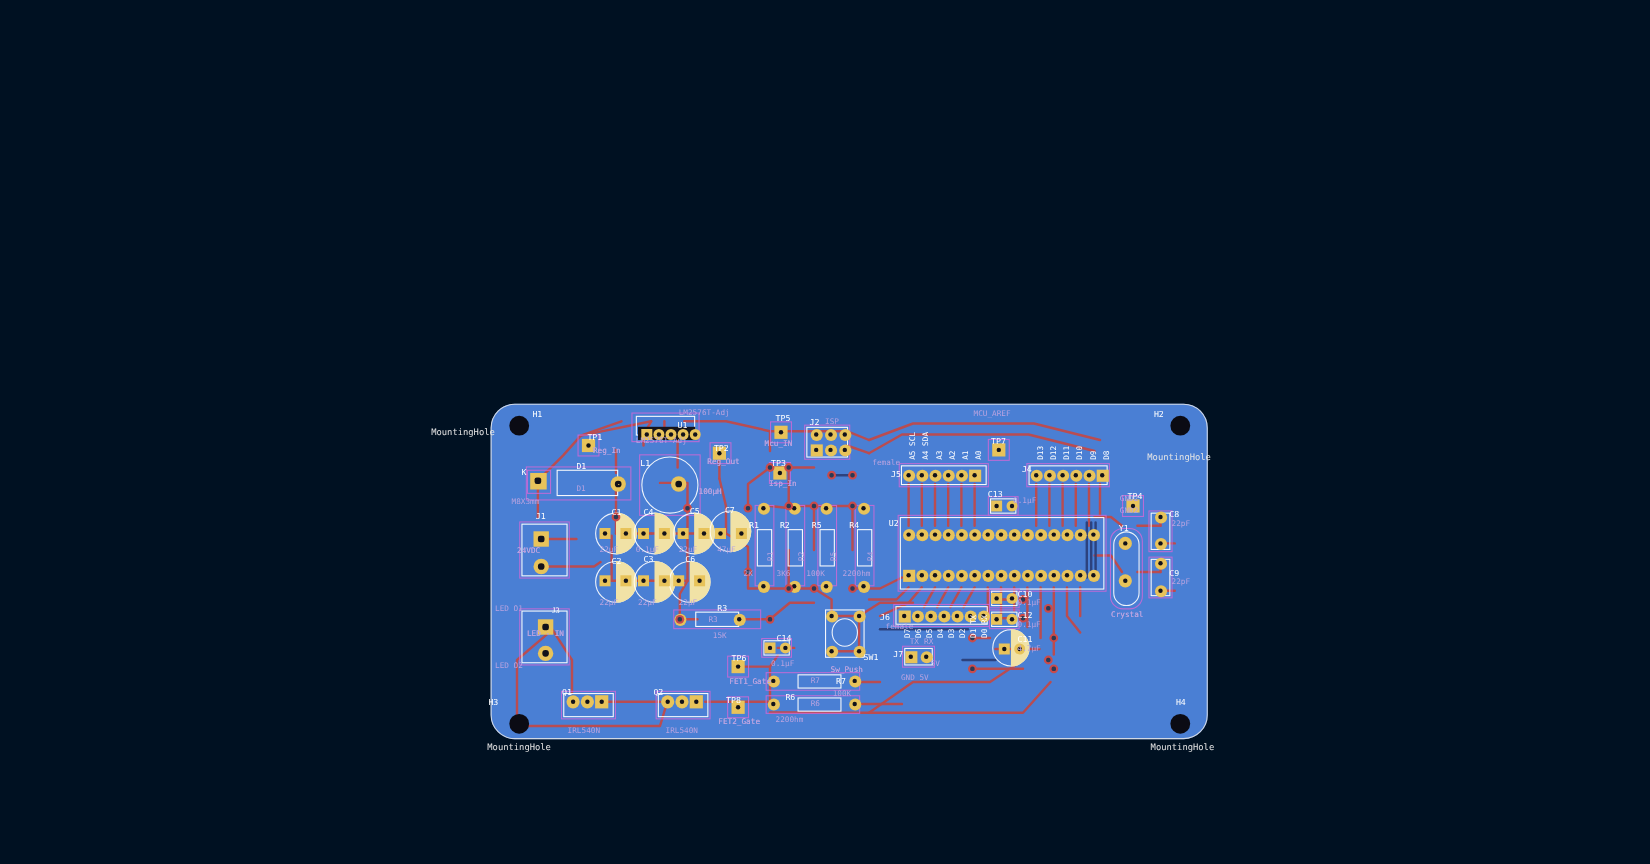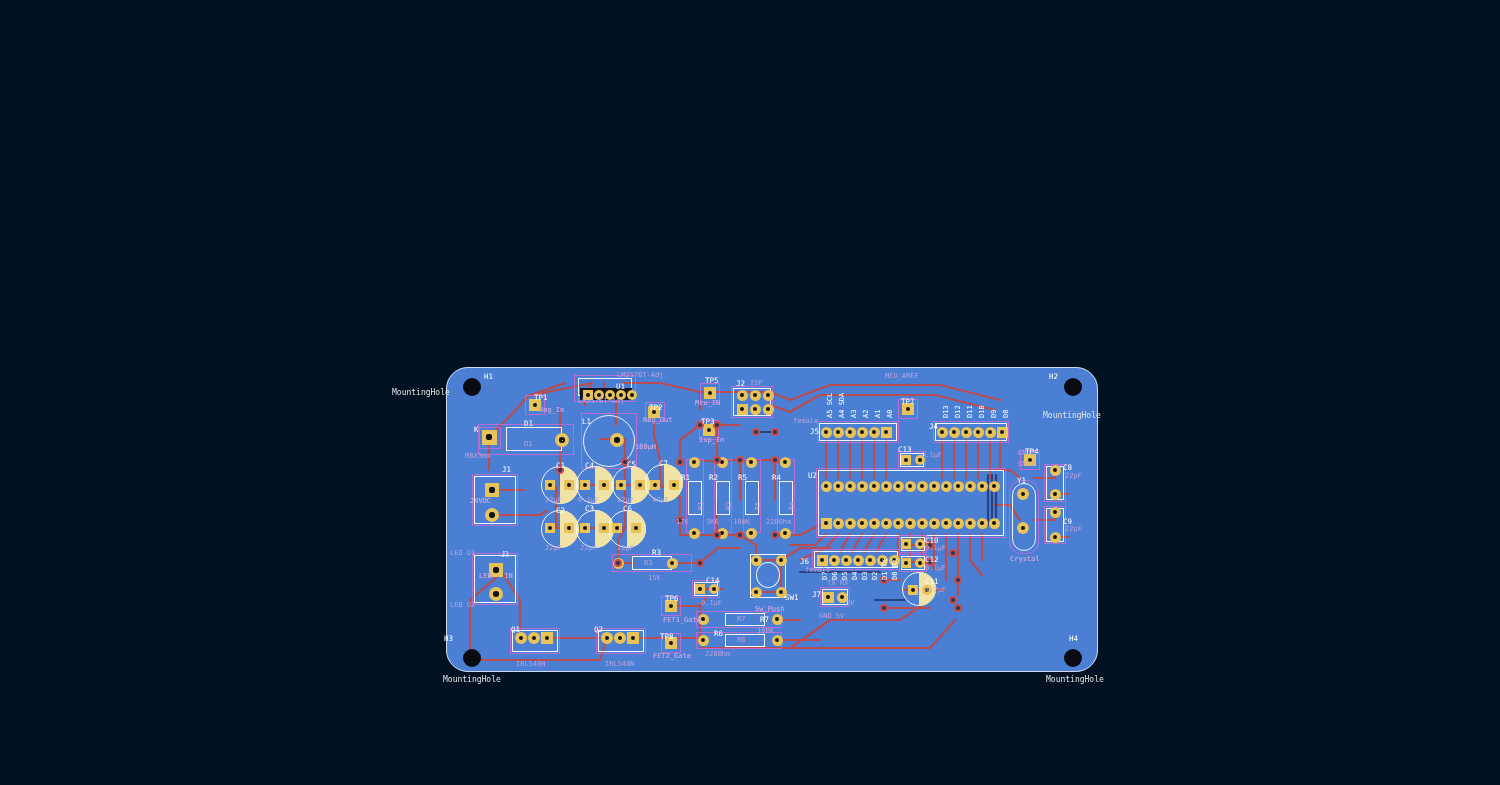--- a/index.html
+++ b/index.html
@@ -778,21 +778,21 @@
       <div class="lbl ref" style="left: 616px; top: 372px; margin-top: 11px;">U1</div>
       <div class="lbl val" style="left: 617px; top: 372px;">LM2576T-Adj</div>
       <div class="lbl val" style="left: 578px; top: 398px;">LM2576T-Adj</div>
       <div class="lbl ref" style="left: 808px; top: 472px;">U2</div>
       <div class="lbl ref" style="left: 524px; top: 420px;">D1</div>
       <div class="lbl val" style="left: 524px; top: 441px;">D1</div>
       <div class="lbl ref" style="left: 474px; top: 426px;">K</div>
       <div class="lbl val" style="left: 465px; top: 453px;">M8X3mm</div>
       <div class="lbl ref" style="left: 582px; top: 418px;">L1</div>
       <div class="lbl val" style="left: 635px; top: 444px;">100µH</div>
-      <div class="lbl ref" style="left: 502px; top: 466px;">J1</div>
+      <div class="lbl ref" style="left: 487px; top: 466px;">J1</div>
       <div class="lbl val" style="left: 470px; top: 498px;">24VDC</div>
       <div class="lbl ref" style="left: 736px; top: 380px;">J2</div>
       <div class="lbl val" style="left: 750px; top: 380px;">ISP</div>
       <div class="lbl ref" style="left: 502px; top: 551px; font-family: Liberation Serif, serif;">J3</div>
       <div class="lbl val" style="left: 479px; top: 573px;">LED - IN</div>
       <div class="lbl ref" style="left: 929px; top: 423px;">J4</div>
       <div class="lbl ref" style="left: 810px; top: 428px;">J5</div>
       <div class="lbl ref" style="left: 800px; top: 558px;">J6</div>
       <div class="lbl ref" style="left: 812px; top: 591px;">J7</div>
       <div class="lbl ref" style="left: 511px; top: 626px;">Q1</div>
@@ -825,21 +825,21 @@
       <div class="lbl val" style="left: 925px; top: 545px;">0.1µF</div>
       <div class="lbl ref" style="left: 925px; top: 578px;">C11</div>
       <div class="lbl val" style="left: 925px; top: 587px;">4.7µF</div>
       <div class="lbl ref" style="left: 925px; top: 556px;">C12</div>
       <div class="lbl val" style="left: 925px; top: 565px;">0.1µF</div>
       <div class="lbl ref" style="left: 898px; top: 446px;">C13</div>
       <div class="lbl val" style="left: 921px; top: 452px;">0.1µF</div>
       <div class="lbl ref" style="left: 706px; top: 577px;">C14</div>
       <div class="lbl val" style="left: 701px; top: 600px;">0.1µF</div>
       <div class="lbl ref" style="left: 681px; top: 474px;">R1</div>
-      <div class="lbl val" style="left: 676px; top: 519px;">17K</div>
+      <div class="lbl val" style="left: 676px; top: 519px;">2K</div>
       <div class="lbl ref" style="left: 709px; top: 474px;">R2</div>
       <div class="lbl val" style="left: 706px; top: 519px;">3K6</div>
       <div class="lbl ref" style="left: 652px; top: 549px;">R3</div>
       <div class="lbl val" style="left: 648px; top: 575px;">15K</div>
       <div class="lbl ref" style="left: 772px; top: 474px;">R4</div>
       <div class="lbl val" style="left: 766px; top: 519px;">2200hm</div>
       <div class="lbl ref" style="left: 738px; top: 474px;">R5</div>
       <div class="lbl val" style="left: 733px; top: 519px;">100K</div>
       <div class="lbl ref" style="left: 714px; top: 630px;">R6</div>
       <div class="lbl val" style="left: 705px; top: 651px;">2200hm</div>

